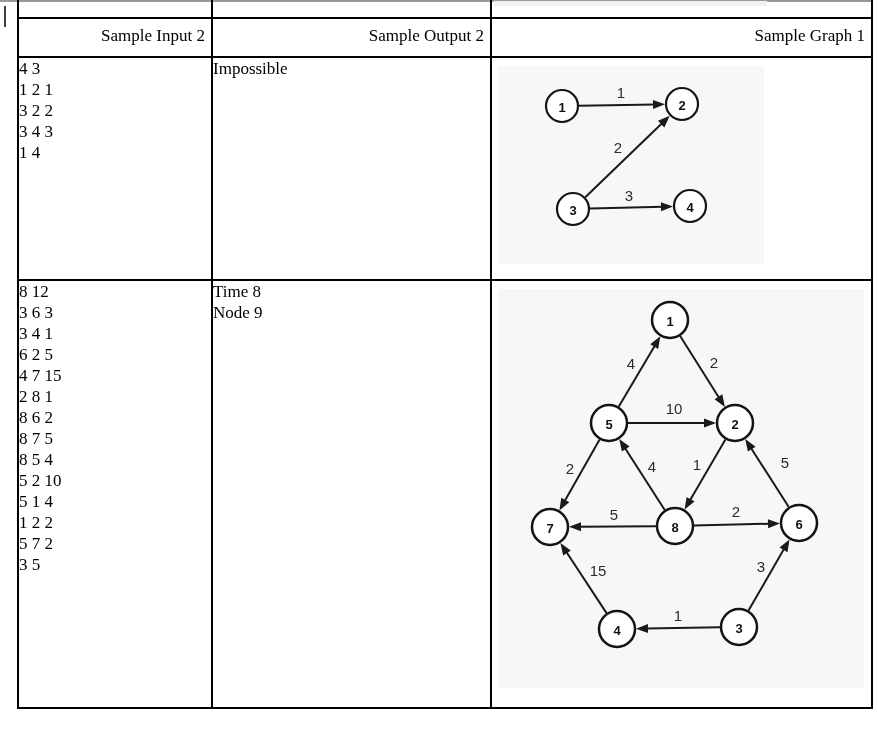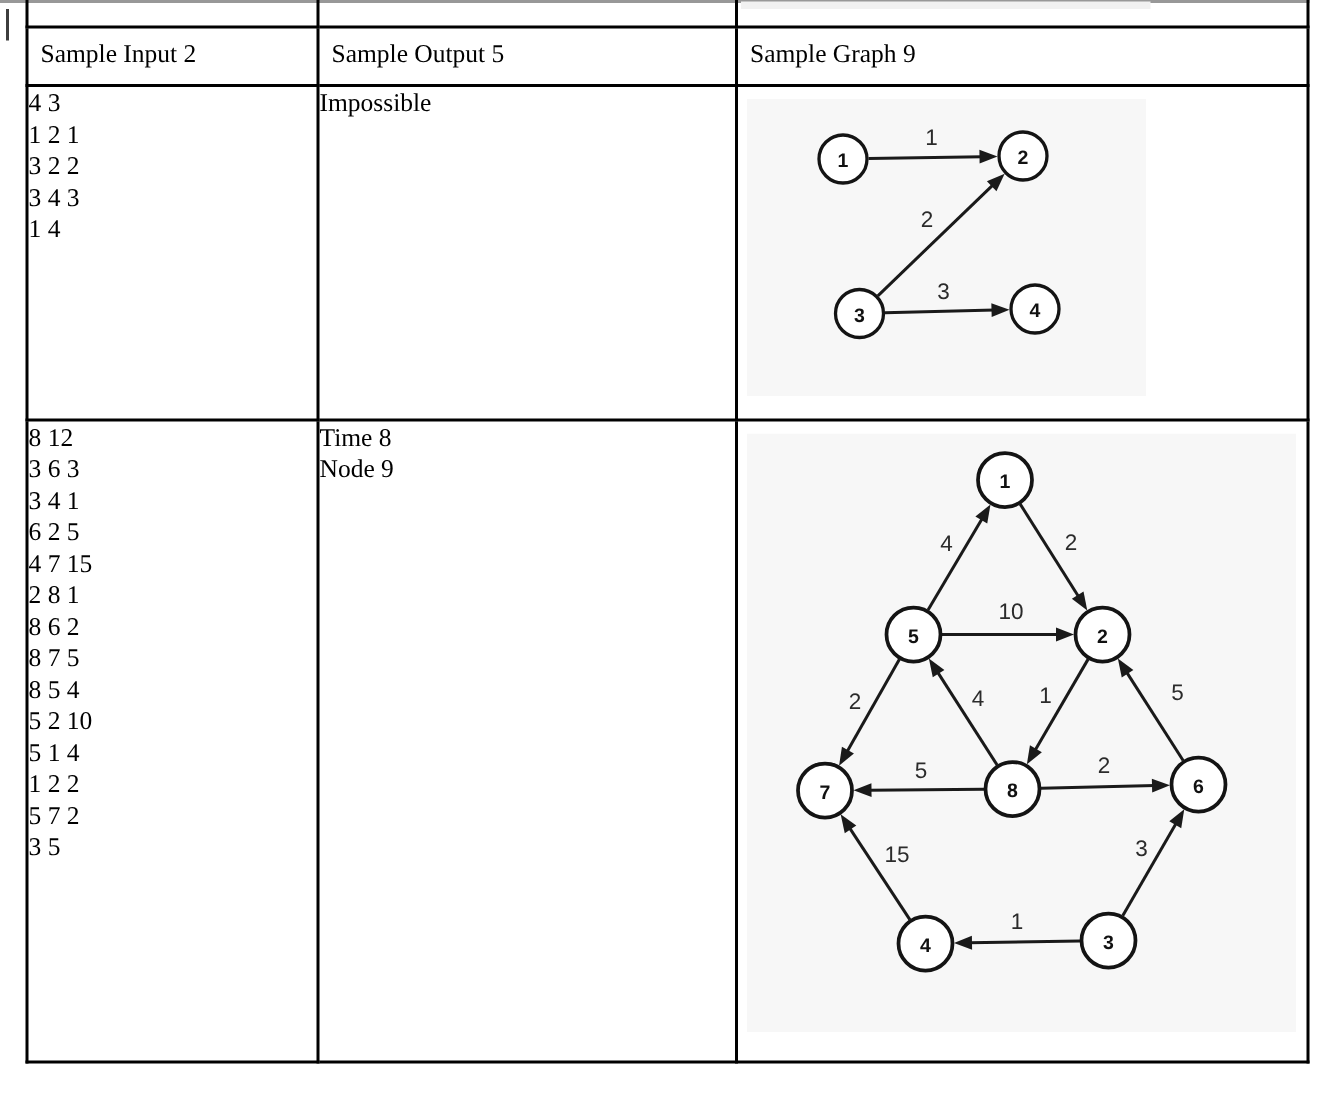--- a/index.html
+++ b/index.html
@@ -32,21 +32,21 @@
     table-layout: fixed;
   }
   table.samples td {
     border: 2px solid #000;
     vertical-align: top;
     font-size: 17px;
     padding: 0;
   }
   tr.r-sliver td { border-top: none; }
   tr.r-sliver { height: 18px; }
-  tr.r-head   { height: 39px; }
+  tr.r-head   { height: 39px; text-align: right; }
   tr.r-head td { padding: 7px 6px 0 8px; }
   tr.r-body2  { height: 223px; }
   tr.r-body3  { height: 428px; }
   td.txt { padding: 7px 6px 0 8px; border-radius: 17px; }
   .pre { white-space: pre-line; line-height: 21px; }
   td.graph-cell { padding: 0; }
   .graphbox { margin: 8px 0 0 6px; position: relative; }
   .graphbox svg { display: block; }
 </style>
 </head>
@@ -63,22 +63,22 @@
       <col style="width:381px">
   </colgroup>
   <tbody>
     <tr class="r-sliver">
       <td></td>
       <td></td>
       <td></td>
     </tr>
     <tr class="r-head">
       <td>Sample Input 2</td>
-      <td>Sample Output 5</td>
-      <td>Sample Graph 9</td>
+      <td>Sample Output 2</td>
+      <td>Sample Graph 1</td>
     </tr>
     <tr class="r-body2">
       <td class="txt pre">4 3
 1 2 1
 3 2 2
 3 4 3
 1 4</td>
       <td class="txt pre">Impossible</td>
       <td class="graph-cell">
         <div class="graphbox" style="width: 266px; height: 198px;">

